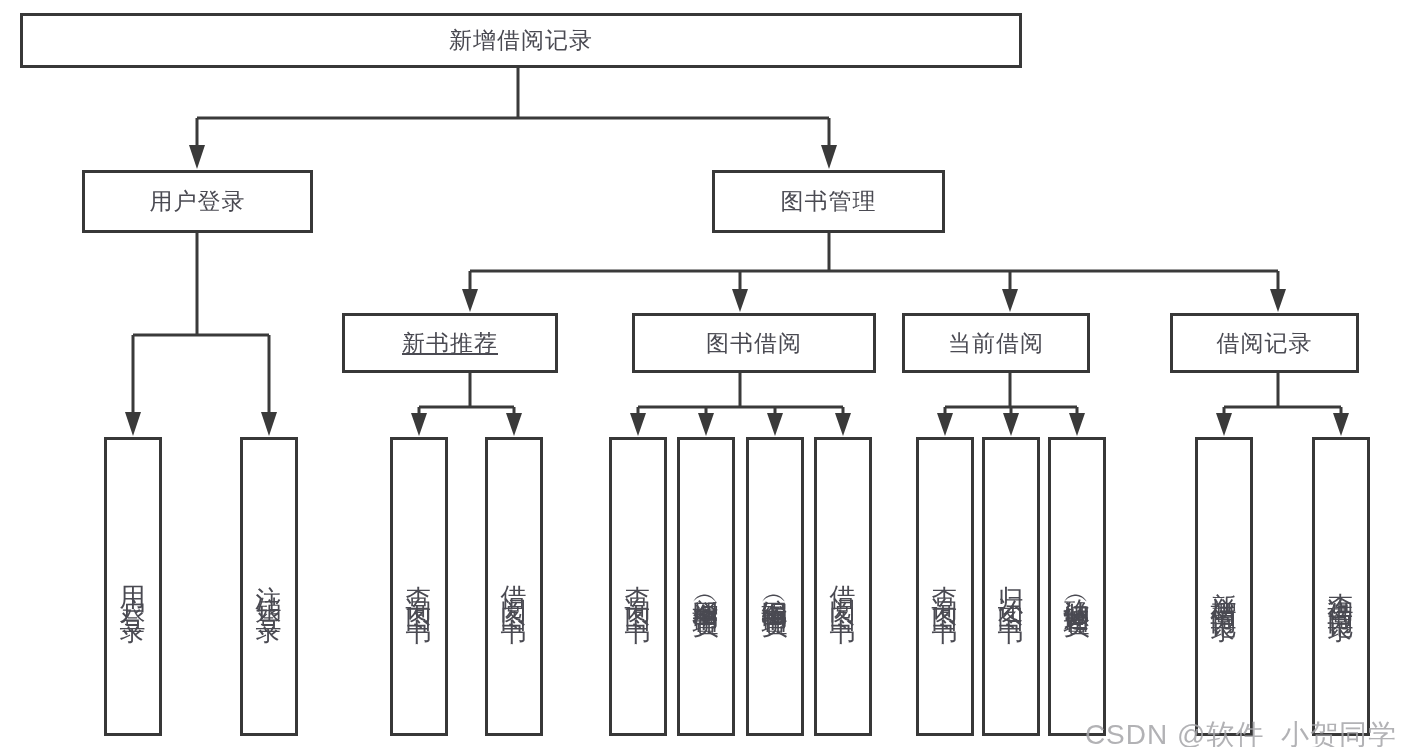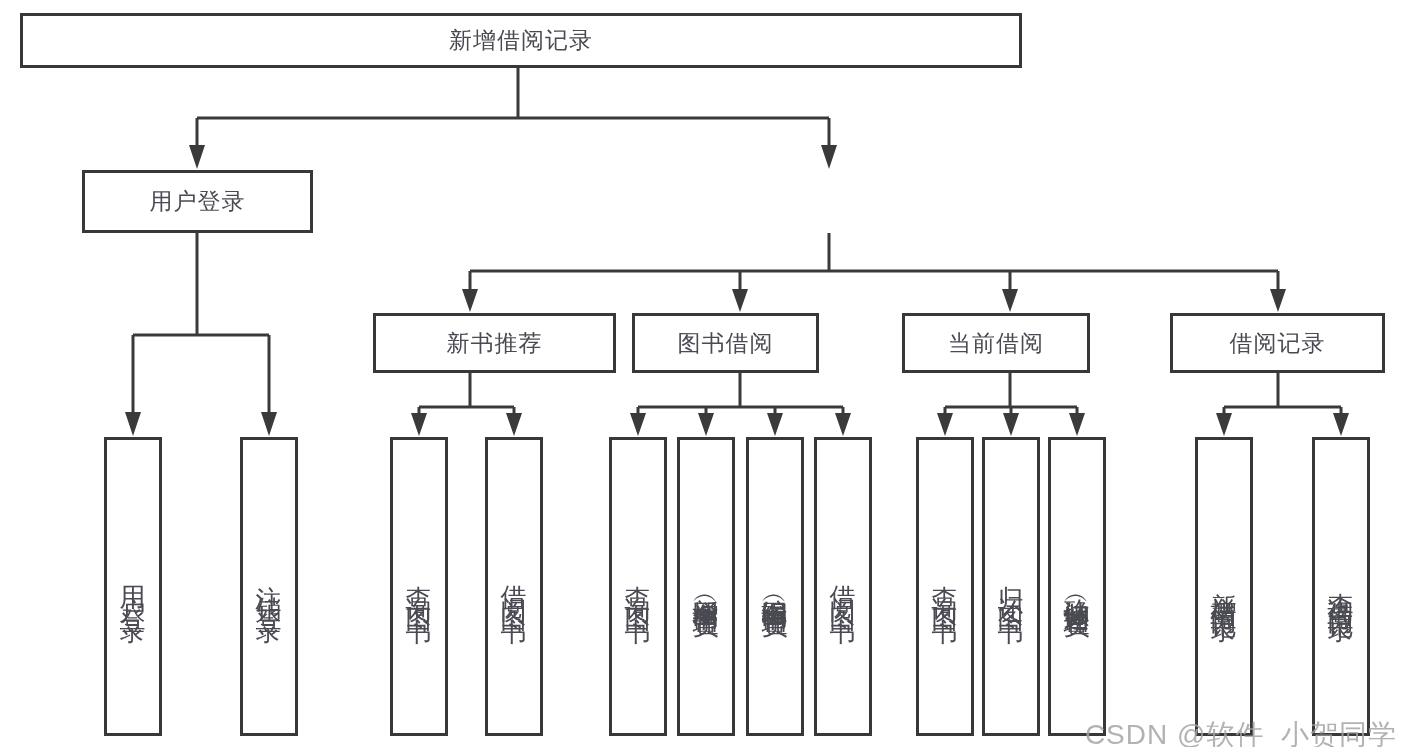--- a/index.html
+++ b/index.html
@@ -122,31 +122,34 @@
     </g>
   </svg>
 
   <div class="node h" style="left:20px; top:13px; width:1002px; height:55px;">
     <span>新增借阅记录</span>
   </div>
 
   <div class="node h" style="left:82px; top:170px; width:231px; height:63px;">
     <span>用户登录</span>
   </div>
+  <div class="node h" style="left:712px; top:170px; width:233px; height:63px;">
+    <span>图书管理</span>
+  </div>
 
-  <div class="node h" style="left:373px; top:313px; width:243px; height:60px;">
+  <div class="node h" style="left:342px; top:313px; width:216px; height:60px;text-decoration:underline;">
     <span>新书推荐</span>
   </div>
-  <div class="node h" style="left:632px; top:313px; width:187px; height:60px;">
+  <div class="node h" style="left:632px; top:313px; width:244px; height:60px;">
     <span>图书借阅</span>
   </div>
   <div class="node h" style="left:902px; top:313px; width:188px; height:60px;">
     <span>当前借阅</span>
   </div>
-  <div class="node h" style="left:1170px; top:313px; width:215px; height:60px;">
+  <div class="node h" style="left:1170px; top:313px; width:189px; height:60px;">
     <span>借阅记录</span>
   </div>
 
   <div class="node leaf leaf-short" style="left:104px; top:437px; width:58px; height:299px;">
     <span>用户登录</span>
   </div>
   <div class="node leaf leaf-short" style="left:240px; top:437px; width:58px; height:299px;">
     <span>注销登录</span>
   </div>
 

